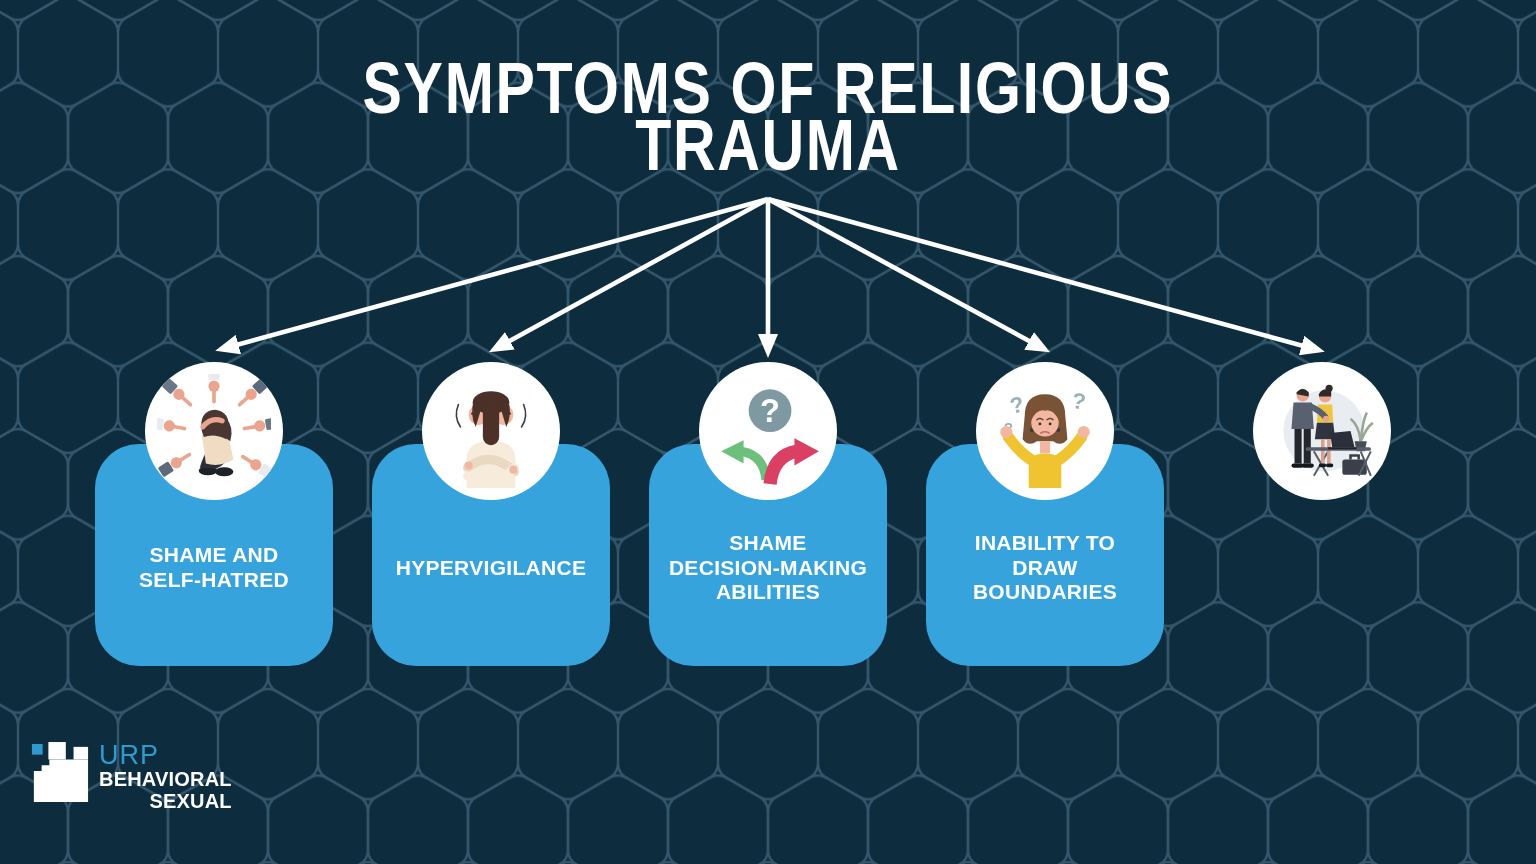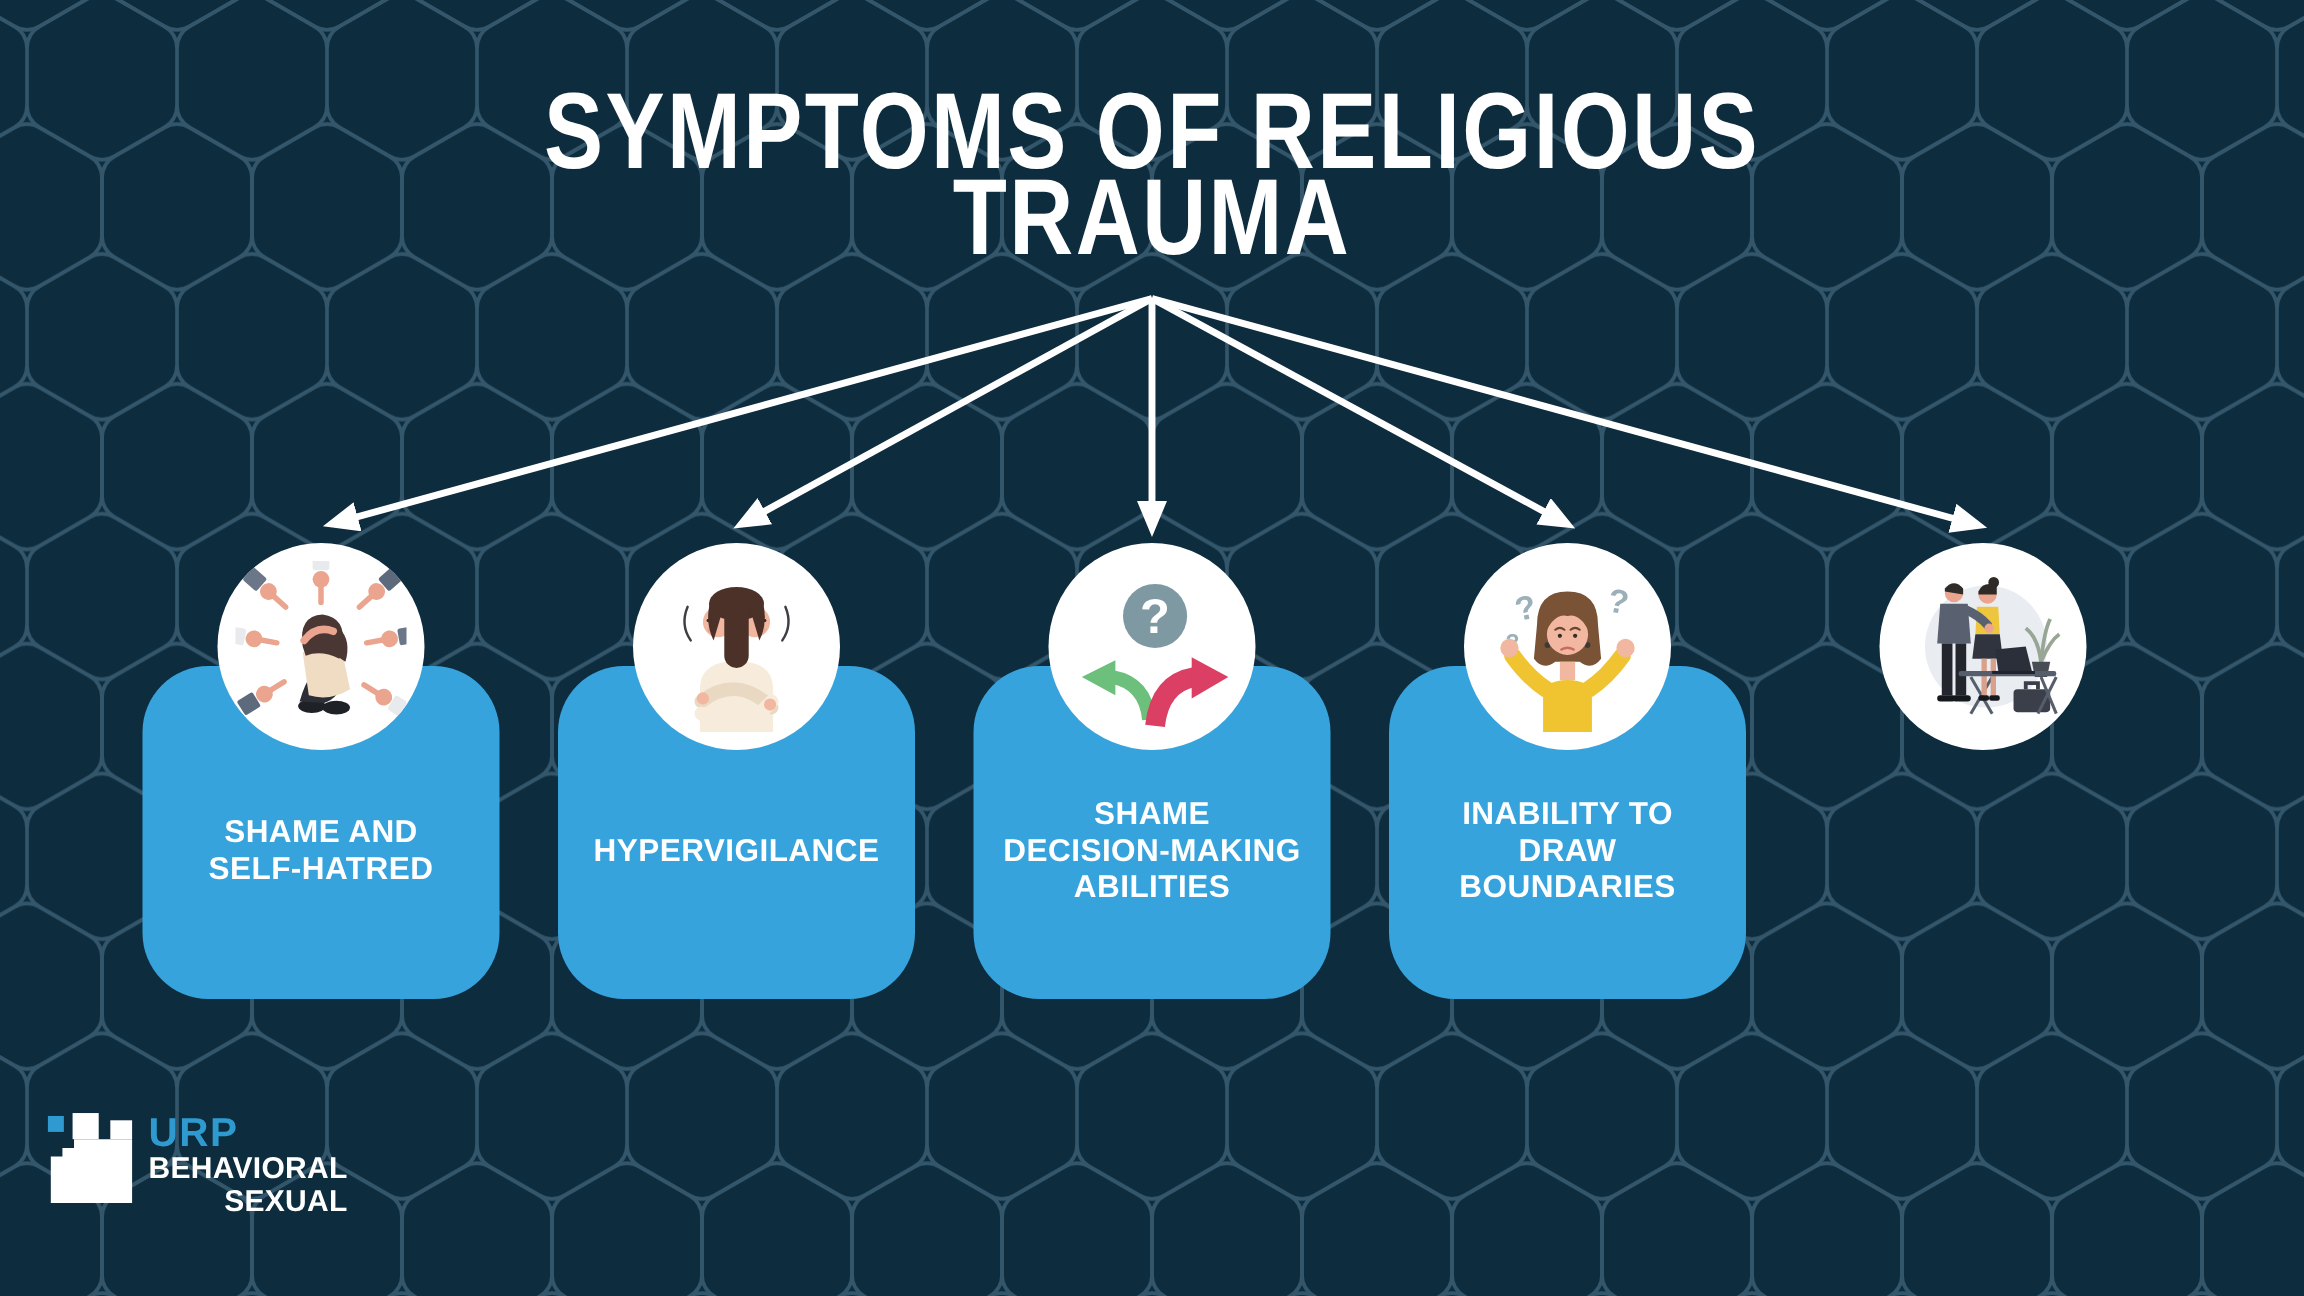--- a/index.html
+++ b/index.html
@@ -36,21 +36,21 @@
   .circle {
     position:absolute; top:0; left:50%; transform:translateX(-50%);
     width:138px; height:138px; background:#ffffff; border-radius:50%;
     display:flex; align-items:center; justify-content:center; overflow:hidden;
   }
   .logo {
     position:absolute; left:30px; top:742px;
     display:flex; align-items:flex-start; gap:9px;
   }
   .logo-text { display:flex; flex-direction:column; margin-top:1px; }
-  .logo-brand { color:#2f9ad0; font-size:27px; font-weight:bold; line-height:25px; letter-spacing:1px; }
+  .logo-brand { color:#2f9ad0; font-size:27px; font-weight:normal; line-height:25px; letter-spacing:1px; }
   .logo-l2, .logo-l3 { color:#ffffff; font-size:20px; font-weight:bold; line-height:22px; letter-spacing:0.2px;text-align:right; }
   svg text { font-family:"Liberation Sans", sans-serif; }
 </style>
 </head>
 <body>
 
 <div class="stage">
 
   <svg class="bg" width="1536" height="864" viewBox="0 0 1536 864">
     <defs>

